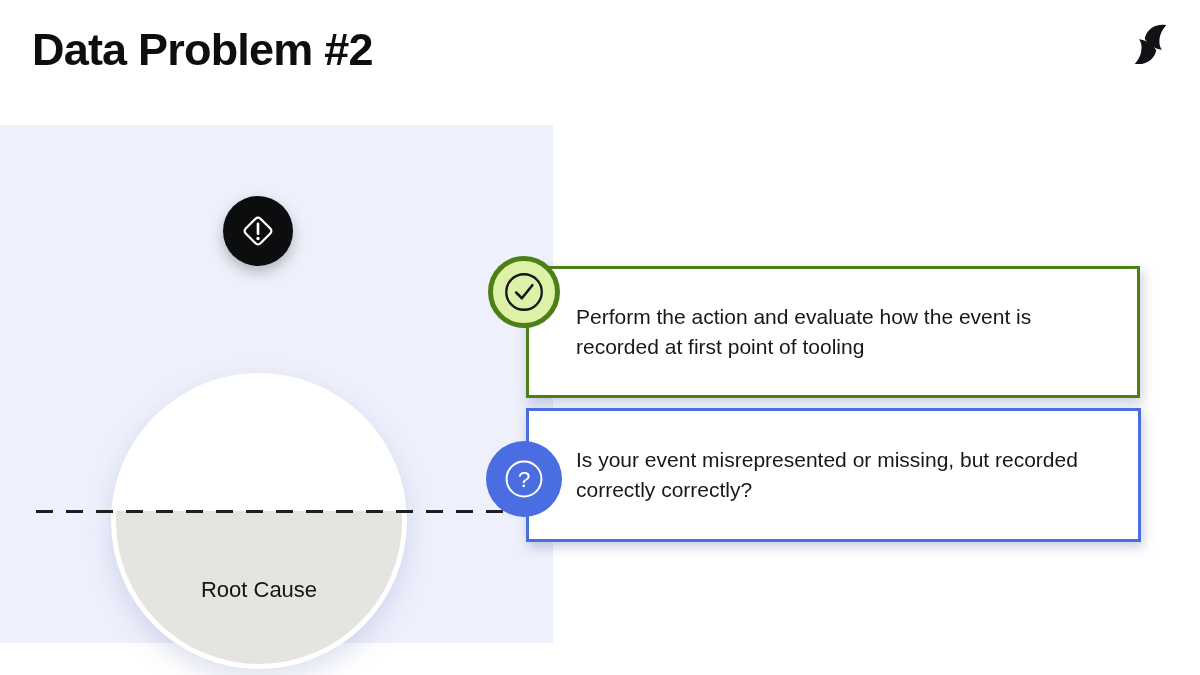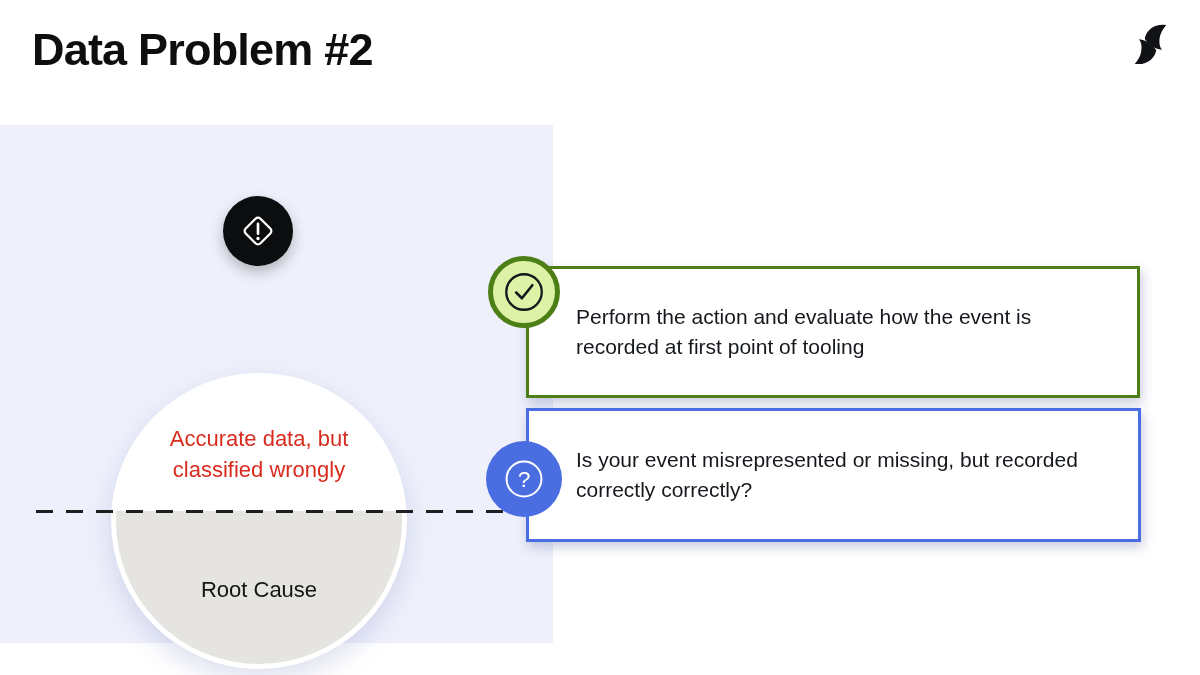--- a/index.html
+++ b/index.html
@@ -92,21 +92,20 @@
     <svg width="42" height="42" viewBox="0 0 40 40">
       <path d="M 14 16 C 16 6.5 24.5 1.5 34.5 3 C 30 8 28 13 28 19 C 28 22.2 29 24.6 30.5 26.5 C 23 25.5 17 21.5 14 16 Z" fill="#101216"></path>
       <path d="M 14 16 C 16 6.5 24.5 1.5 34.5 3 C 30 8 28 13 28 19 C 28 22.2 29 24.6 30.5 26.5 C 23 25.5 17 21.5 14 16 Z" fill="#101216" transform="rotate(180 19.5 21.5)"></path>
     </svg>
   </div>
 
   <div class="left-panel">
 
     <div class="big-circle">
       <div class="gray-half"></div>
-      <div class="problem-label">Accurate data, but classified wrongly</div>
       <div class="root-label">Root Cause</div>
     </div>
 
     <div class="dashed-divider"></div>
 
   </div>
 
   <div class="alert-badge">
     <svg width="44" height="44" viewBox="0 0 40 40">
       <rect x="10.5" y="10.5" width="19" height="19" rx="3.2" fill="none" stroke="#ffffff" stroke-width="2.1" transform="rotate(45 20 20)"></rect>

